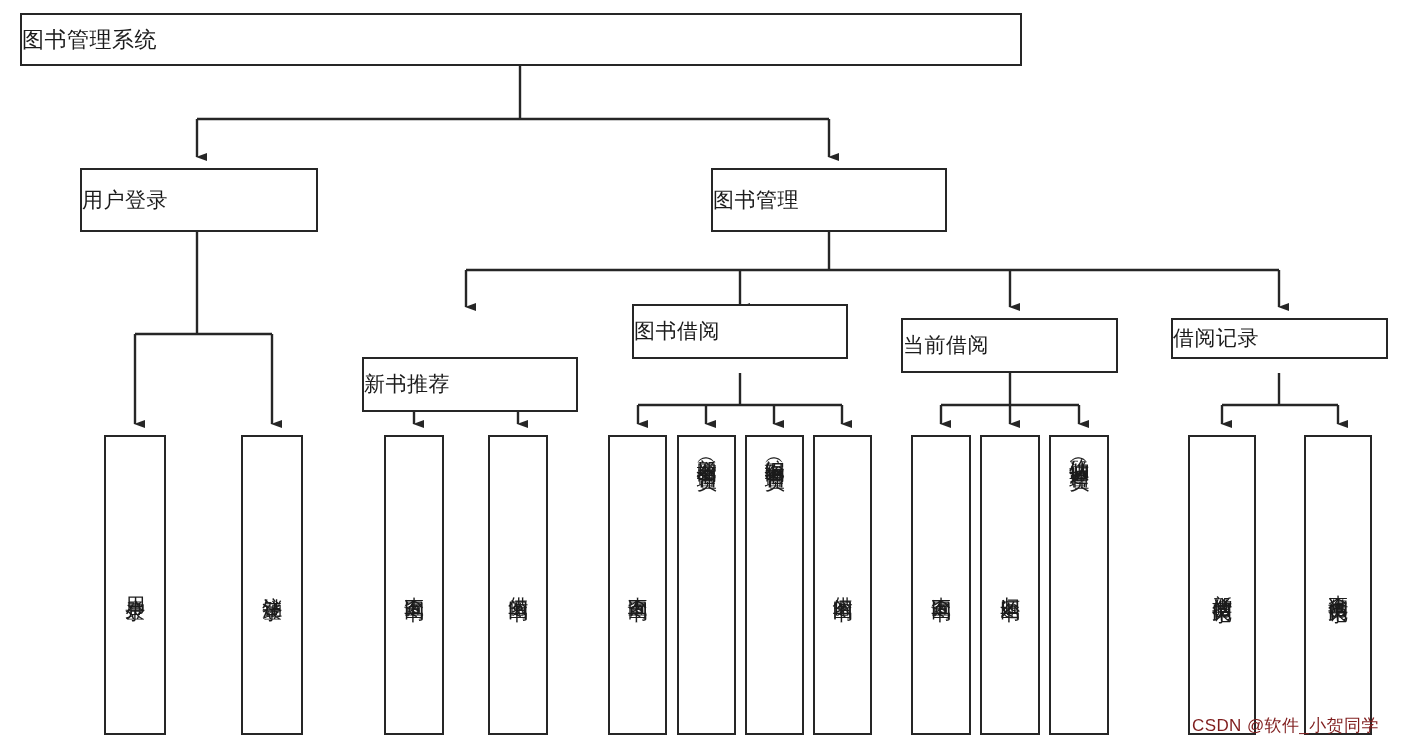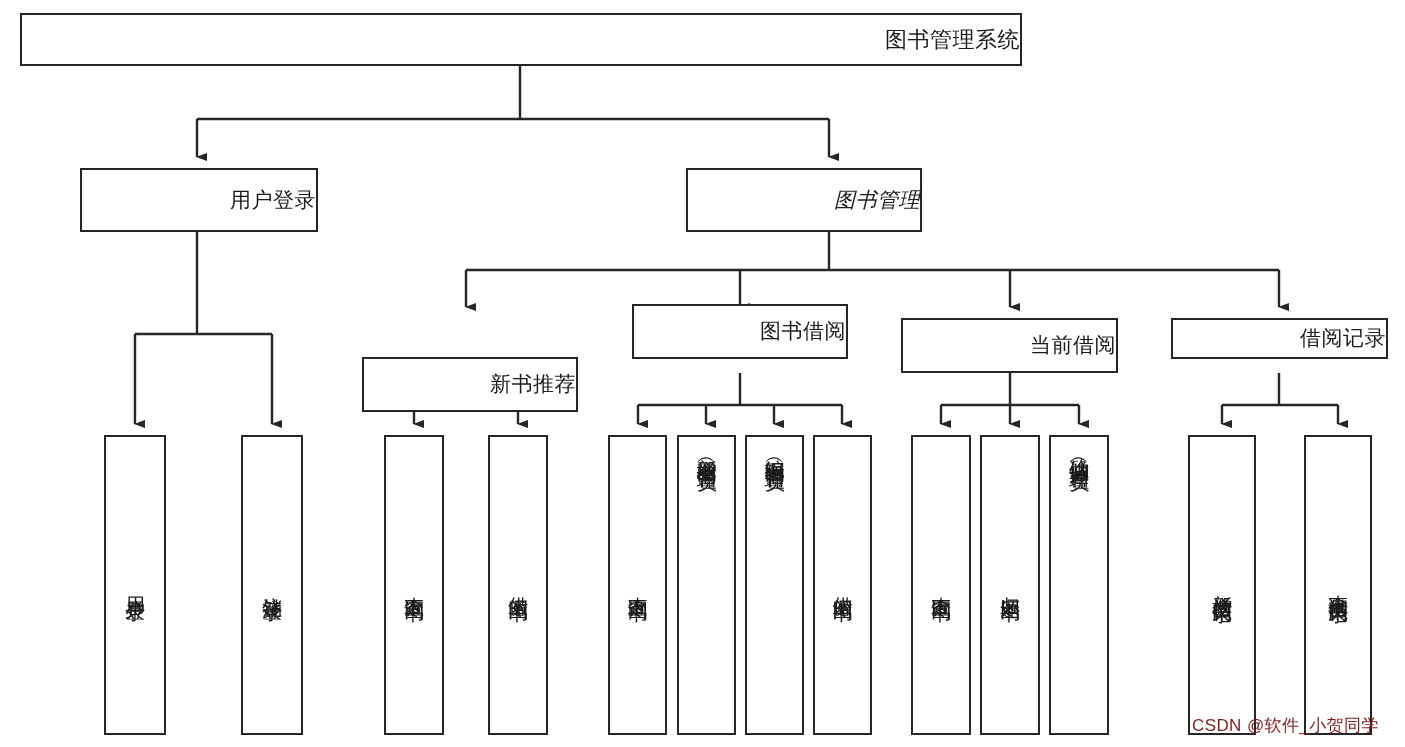--- a/index.html
+++ b/index.html
@@ -26,21 +26,21 @@
     height: 747px;
     pointer-events: none;
   }
   .node {
     position: absolute;
     box-sizing: border-box;
     background: #ffffff;
     border: 2px solid #262626;
     display: flex;
     align-items: center;
-    justify-content: flex-end;
+    justify-content: flex-start;
     color: #1b1b1b;
   }
   .node-label {
     font-size: 21px;
     line-height: 1.15;
     letter-spacing: 0.5px;
     white-space: nowrap;
     color: #1b1b1b;
   }
   .node.root .node-label {
@@ -133,21 +133,21 @@
     </g>
   </svg>
 
   <div class="node root" style="left:20px; top:13px; width:1002px; height:53px;">
     <span class="node-label">图书管理系统</span>
   </div>
 
   <div class="node" style="left:80px; top:168px; width:238px; height:64px;">
     <span class="node-label">用户登录</span>
   </div>
-  <div class="node" style="left:686px; top:168px; width:236px; height:64px;font-style:italic;">
+  <div class="node" style="left:711px; top:168px; width:236px; height:64px;">
     <span class="node-label">图书管理</span>
   </div>
 
   <div class="node" style="left:362px; top:318px; width:216px; height:55px;margin-top:39px;">
     <span class="node-label">新书推荐</span>
   </div>
   <div class="node" style="left:632px; top:304px; width:216px; height:55px;">
     <span class="node-label">图书借阅</span>
   </div>
   <div class="node" style="left:901px; top:318px; width:217px; height:55px;">

